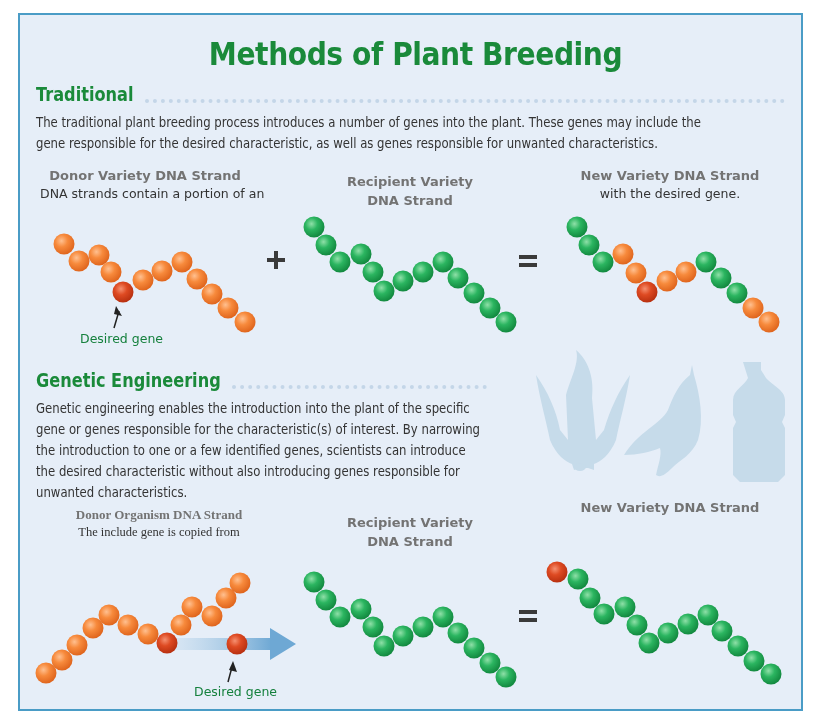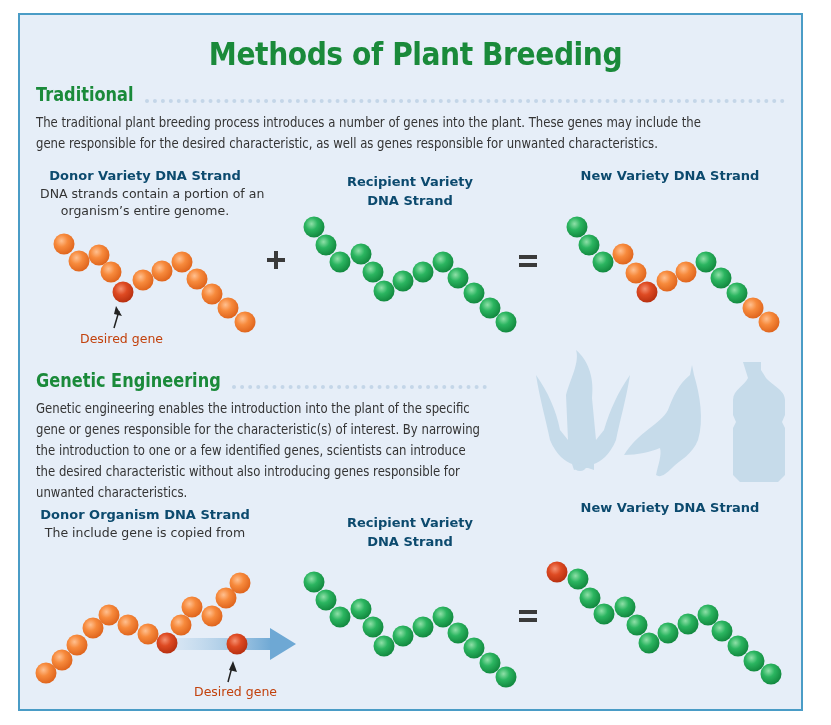--- a/index.html
+++ b/index.html
@@ -4,63 +4,63 @@
 <style>
   html, body { margin:0; padding:0; background:#ffffff; }
   body { width:831px; height:725px; position:relative; overflow:hidden; font-family:"DejaVu Sans", sans-serif; }
   .frame { position:absolute; left:18px; top:13px; width:785px; height:698px; background:#e6eef8; border:2px solid #4a9cc6; box-sizing:border-box; }
   .abs { position:absolute; }
   .title { left:0; width:831px; top:35px; text-align:center; font-family:"DejaVu Sans", sans-serif; font-weight:bold; font-size:32px; color:#1a8a3a; letter-spacing:-0.5px; transform:scaleX(0.88); }
   .sec-head { font-weight:bold; font-size:19px; color:#1a8a3a; transform-origin:left center; transform:scaleX(0.85); white-space:nowrap; }
   .dots { height:0; border-top:4px dotted #c4d6e8; }
   .body-text { font-size:13.6px; line-height:21px; color:#333333; transform-origin:left top; transform:scaleX(0.86); white-space:nowrap; }
   .cap { text-align:center; color:#333333; font-size:12.5px; line-height:17px; white-space:nowrap; }
-  .cap .h { font-weight:bold; font-size:13px; color:#0c4a6e; line-height:19px; }
-  .label { font-size:12.5px; color:#c2410c; white-space:nowrap; }
+  .cap .h { font-weight:bold; font-size:13px; color:#737373; line-height:19px; }
+  .label { font-size:12.5px; color:#15803d; white-space:nowrap; }
   svg.layer { position:absolute; left:0; top:0; }
 </style>
 </head>
 <body>
 
 <div class="frame"></div>
 
 <div class="abs title">Methods of Plant Breeding</div>
 
 <div class="abs sec-head" style="left:36px; top:83px;">Traditional</div>
 <div class="abs dots" style="left:145px; top:99px; width:640px;"></div>
 <div class="abs body-text" style="left:36px; top:112px;">
   <div>The traditional plant breeding process introduces a number of genes into the plant. These genes may include the</div>
   <div>gene responsible for the desired characteristic, as well as genes responsible for unwanted characteristics.</div>
 </div>
 
 <div class="abs cap" style="left:40px; width:210px; top:166px;">
   <div class="h">Donor Variety DNA Strand</div>
   <div>DNA strands contain a portion of an</div>
-  <div>organism’s entire genome.</div>
 </div>
 <div class="abs cap" style="left:320px; width:180px; top:172px;">
   <div class="h">Recipient Variety</div>
   <div class="h">DNA Strand</div>
 </div>
 <div class="abs cap" style="left:565px; width:210px; top:166px;">
   <div class="h">New Variety DNA Strand</div>
+  <div>with the desired gene.</div>
 </div>
 <div class="abs label" style="left:80px; top:331px;">Desired gene</div>
 
 <div class="abs sec-head" style="left:36px; top:369px;">Genetic Engineering</div>
 <div class="abs dots" style="left:232px; top:385px; width:255px;"></div>
 <div class="abs body-text" style="left:36px; top:398px;">
   <div>Genetic engineering enables the introduction into the plant of the specific</div>
   <div>gene or genes responsible for the characteristic(s) of interest. By narrowing</div>
   <div>the introduction to one or a few identified genes, scientists can introduce</div>
   <div>the desired characteristic without also introducing genes responsible for</div>
   <div>unwanted characteristics.</div>
 </div>
 
-<div class="abs cap" style="left:35px; width:220px; top:505px;">
+<div class="abs cap" style="left:49px; width:220px; top:505px;font-family:Liberation Serif, serif;">
   <div class="h">Donor Organism DNA Strand</div>
   <div>The include gene is copied from</div>
 </div>
 <div class="abs cap" style="left:320px; width:180px; top:513px;">
   <div class="h">Recipient Variety</div>
   <div class="h">DNA Strand</div>
 </div>
 <div class="abs cap" style="left:565px; width:210px; top:498px;">
   <div class="h">New Variety DNA Strand</div>
 </div>

